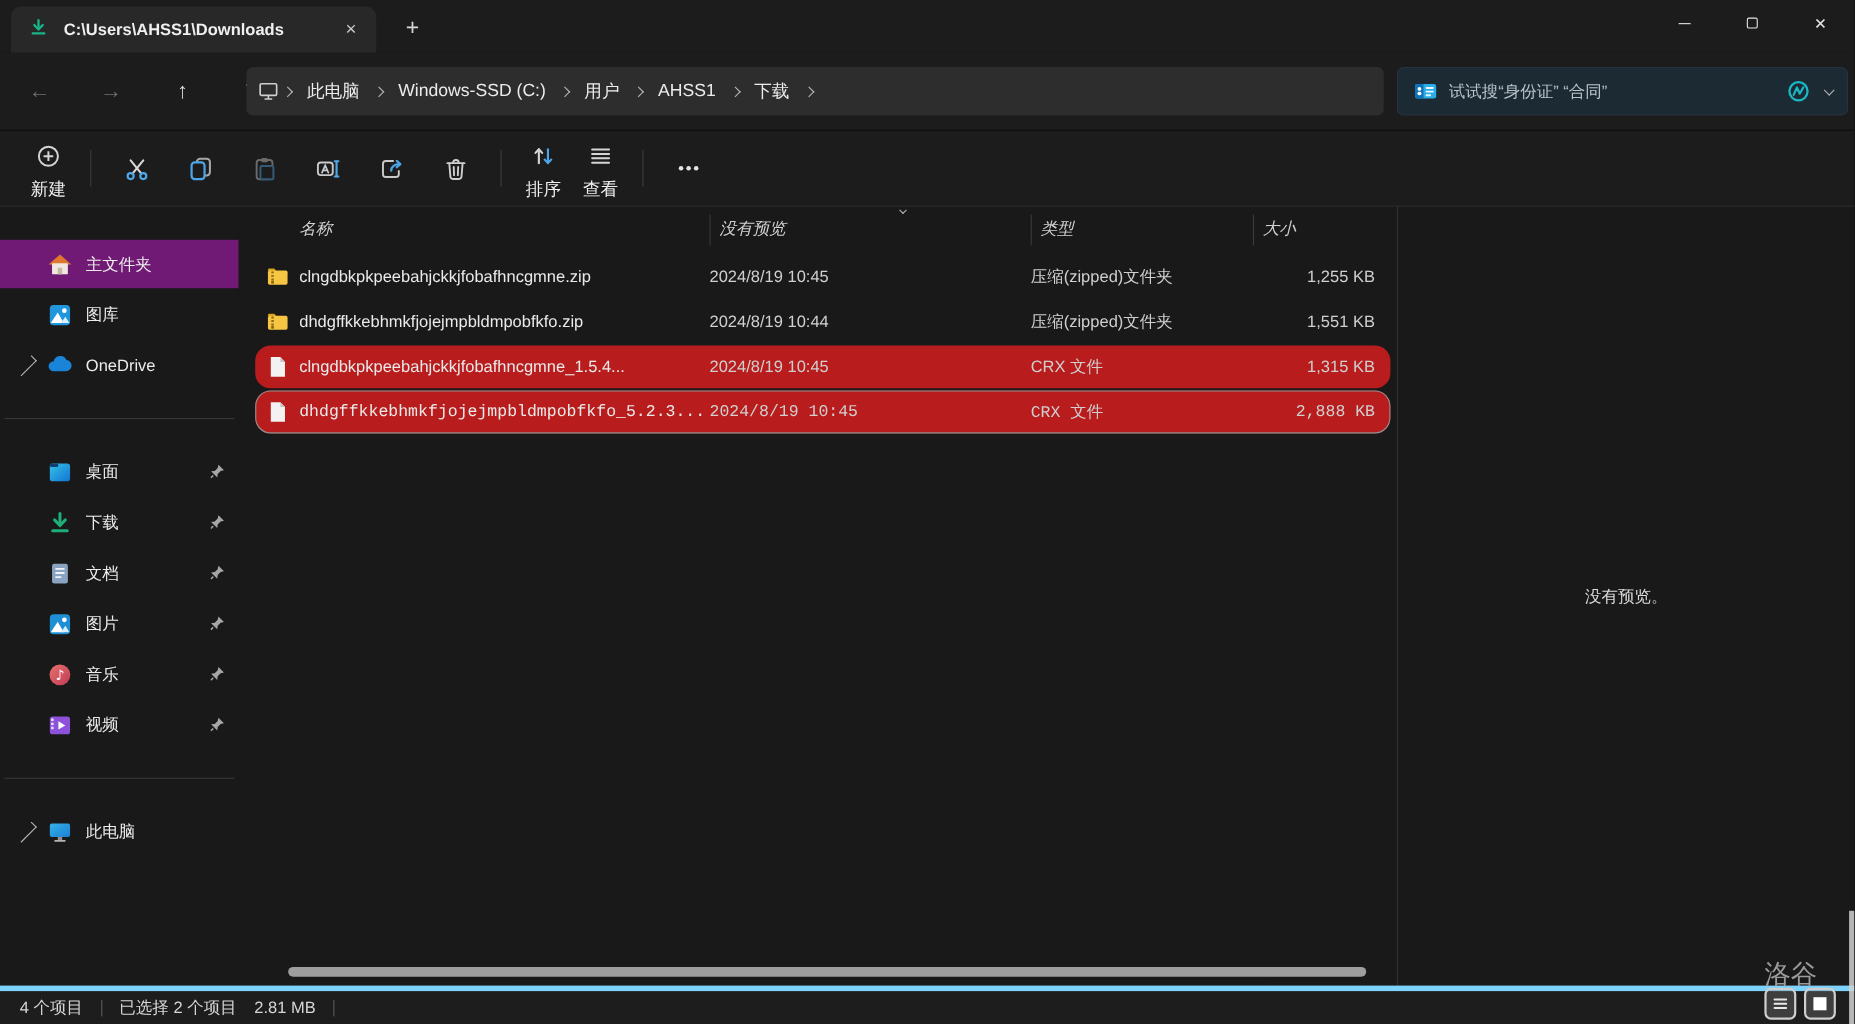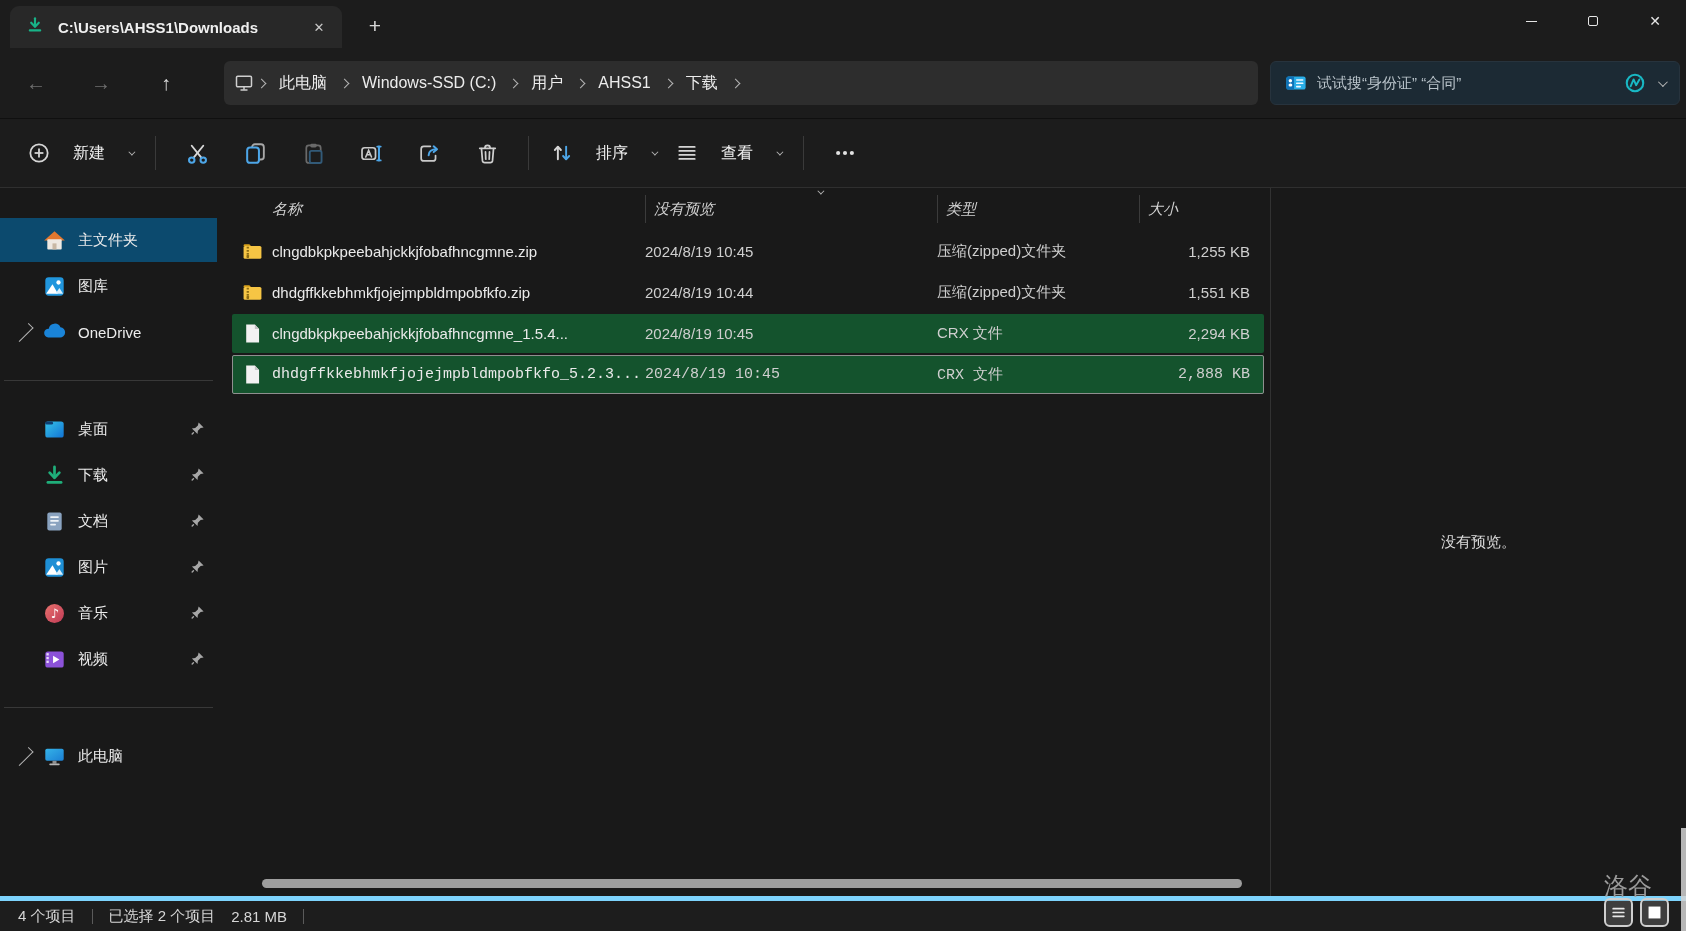--- a/index.html
+++ b/index.html
@@ -38,33 +38,33 @@
   .chev.small { width:5px; height:5px; }
   .crumb-sep { margin:0 4px; }
   .searchbox { position:absolute; left:1270px; top:13px; width:410px; height:44px; background:#1c2a34;
                border:1px solid #27333d; border-radius:6px; display:flex; align-items:center; padding:0 14px; }
   .search-hint { font-size:15px; color:#b9c3ca; margin-left:10px; flex:1; white-space:nowrap; overflow:hidden; }
 
   
   .toolbar { position:absolute; left:0; top:118px; width:100%; height:70px; background:#1c1c1c;
              border-top:1px solid #101010; border-bottom:1px solid #2f2f2f;
              display:flex; align-items:center; padding-left:18px; }
-  .tb-btn { display:flex; align-items:center; gap:23px; padding:0 10px; height:44px; border-radius:5px; }
+  .tb-btn { display:flex; align-items:center; gap:9px; padding:0 10px; height:44px; border-radius:5px;flex-direction:column; }
   .tb-icon-btn { width:58px; height:44px; display:flex; align-items:center; justify-content:center; }
   .tb-label { font-size:16px; color:#efefef; }
   .tb-sep { width:1px; height:34px; background:#3a3a3a; margin:0 12px; }
   .dim { opacity:.45; }
   .tb-preview { position:absolute; right:40px; top:131px; display:flex; align-items:center; gap:10px;
                 height:44px; padding:0 10px; border-radius:5px; }
 
   
   .sidebar { position:absolute; left:0; top:188px; width:217px; height:708px; background:#191919;
              padding-top:30px; }
   .sb-item { height:44px; margin-bottom:2px; display:flex; align-items:center; padding:0 12px 0 14px; }
-  .sb-item.selected { background:#0c4a6e; }
+  .sb-item.selected { background:#701a75; }
   .sb-expander { width:20px; display:flex; justify-content:center; }
   .sb-icon { width:24px; height:24px; margin-left:8px; display:flex; align-items:center; justify-content:center; }
   .sb-label { margin-left:12px; font-size:15px; color:#ececec; flex:1; white-space:nowrap; }
   .sb-pin { width:16px; height:16px; }
   .sb-div { height:1px; background:#383838; margin:26px 4px; }
 
   
   .filearea { position:absolute; left:217px; top:188px; width:1053px; height:708px; background:#191919; }
   .list-inner { margin-left:15px; width:1032px; position:relative; }
   .list-header { display:grid; grid-template-columns:413px 292px 202px 1fr; height:42px;
@@ -75,21 +75,21 @@
   .sort-indicator { position:absolute; left:585px; top:2px; }
   .group-header { display:flex; align-items:center; gap:12px; height:38px; padding-left:8px;
                   font-size:15px; color:#e6e6e6; }
   .row { display:grid; grid-template-columns:40px 373px 292px 202px 1fr; align-items:center;
          height:39px; margin:2px 0; border-radius:2px; }
   .row .cell { font-size:15px; white-space:nowrap; overflow:hidden; }
   .cell.icon-cell { display:flex; justify-content:center; }
   .cell.name { color:#eaeaea; }
   .cell.date, .cell.type { color:#cfcfcf; }
   .cell.size { color:#cfcfcf; text-align:right; padding-right:14px; }
-  .row.selected { background:#14532d; }
+  .row.selected { background:#b91c1c;border-radius:14px; }
   .row.focused { outline:1px solid #8f8f8f; outline-offset:-1px;font-family:Liberation Mono, monospace; }
   .hscrollbar { position:absolute; left:45px; bottom:8px; width:980px; height:9px; background:#9e9e9e;
                 border-radius:5px; }
 
   
   .preview { position:absolute; left:1270px; top:188px; width:416px; height:708px; background:#191919;
              border-left:1px solid #323232; display:flex; align-items:center; justify-content:center; }
   .preview-text { font-size:15px; color:#dcdcdc; }
 
   
@@ -512,21 +512,21 @@
       <div class="row selected">
         <span class="cell icon-cell">
           <svg width="21" height="21" viewBox="0 0 16 16">
               <path d="M3.2 1.2 H9.8 L13 4.6 V14.8 H3.2 Z" fill="#f2f2f2"></path>
               <polygon points="9.8,1.2 13,4.6 9.8,4.6" fill="#c4c4c4"></polygon>
             </svg>
         </span>
         <span class="cell name">clngdbkpkpeebahjckkjfobafhncgmne_1.5.4...</span>
         <span class="cell date">2024/8/19 10:45</span>
         <span class="cell type">CRX 文件</span>
-        <span class="cell size">2,294 KB</span>
+        <span class="cell size">1,315 KB</span>
       </div>
 
       <div class="row selected focused">
         <span class="cell icon-cell">
           <svg width="21" height="21" viewBox="0 0 16 16">
               <path d="M3.2 1.2 H9.8 L13 4.6 V14.8 H3.2 Z" fill="#f2f2f2"></path>
               <polygon points="9.8,1.2 13,4.6 9.8,4.6" fill="#c4c4c4"></polygon>
             </svg>
         </span>
         <span class="cell name">dhdgffkkebhmkfjojejmpbldmpobfkfo_5.2.3...</span>

